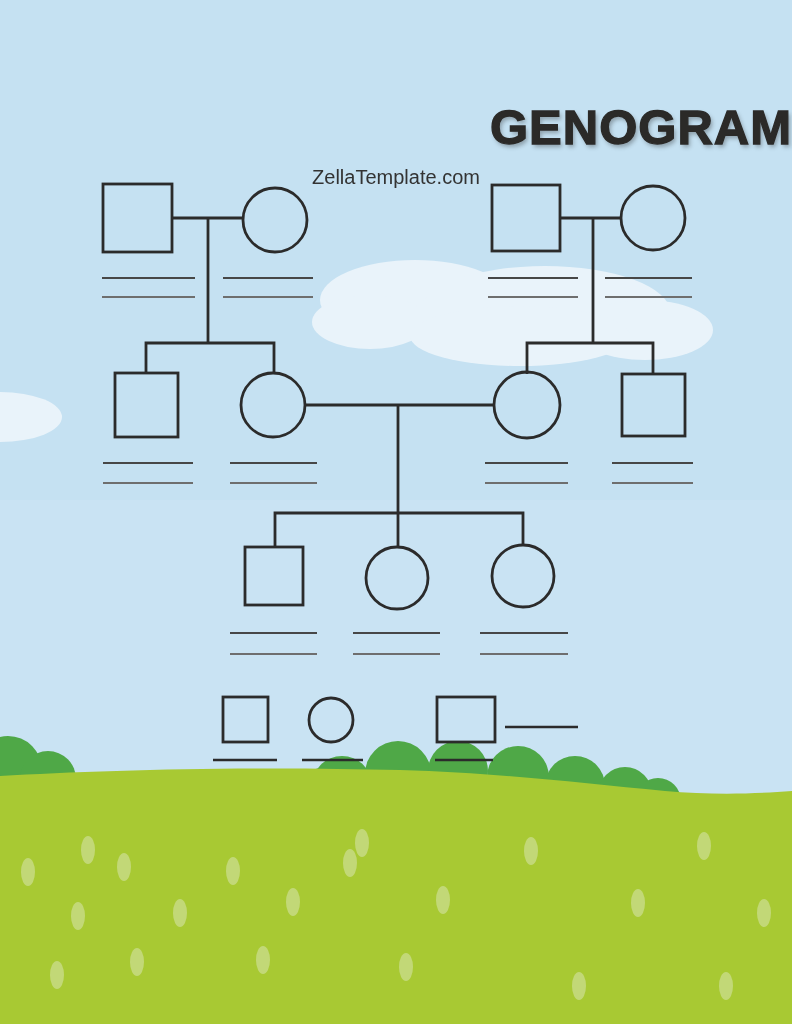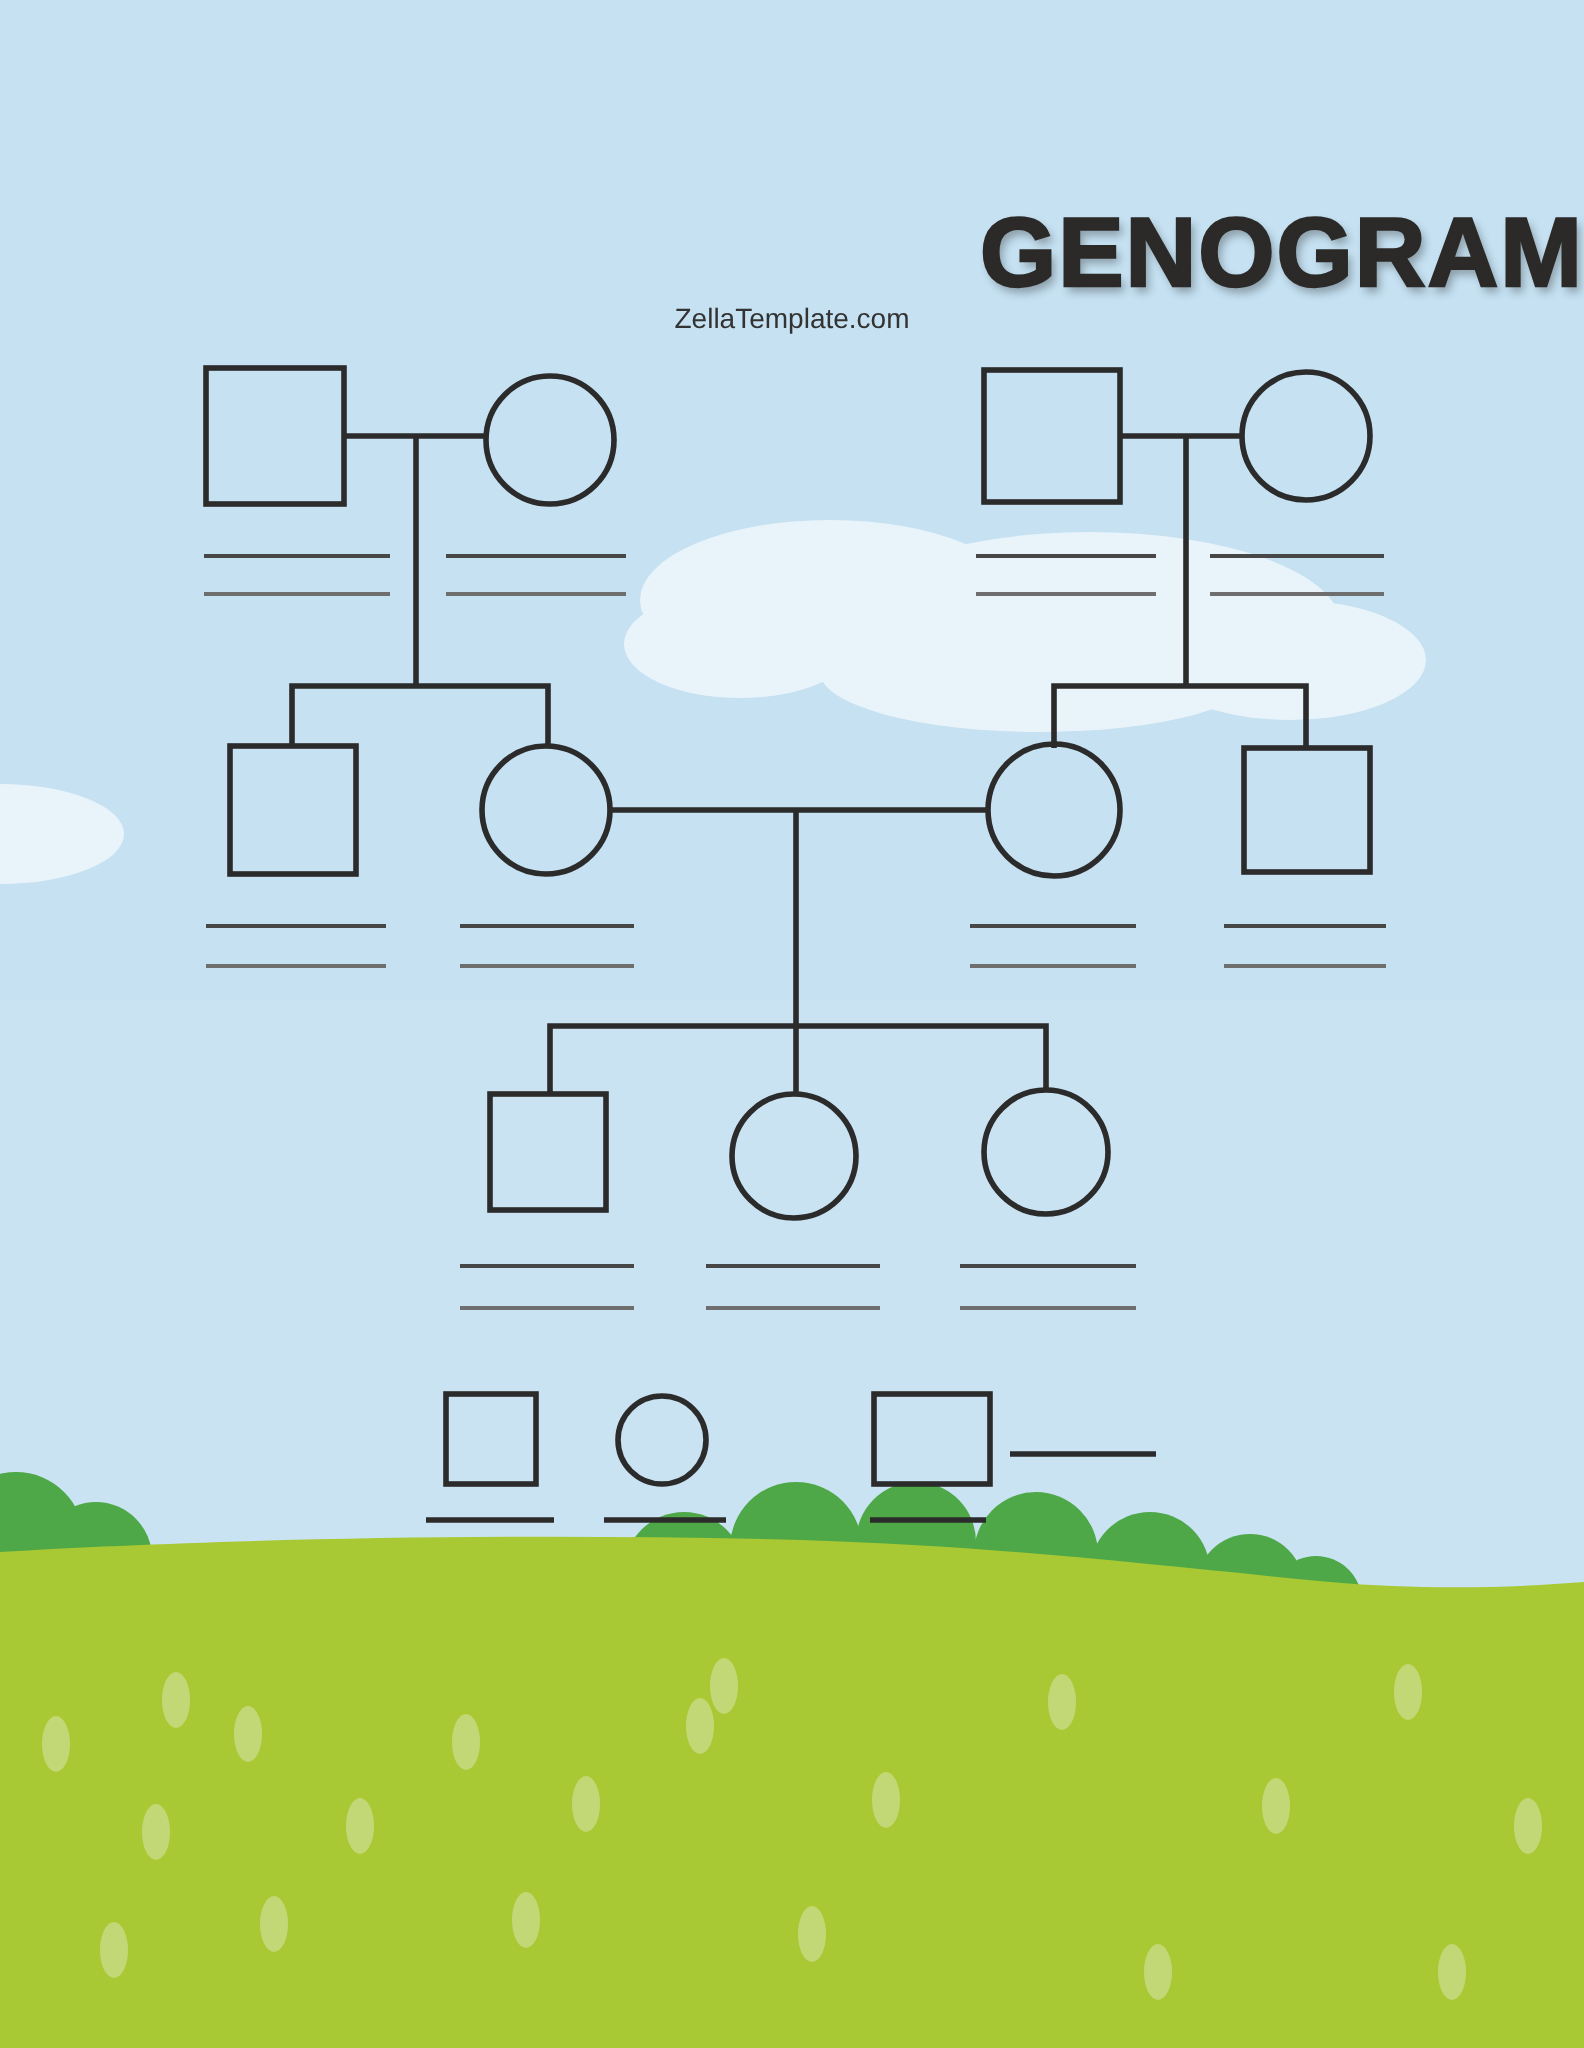--- a/index.html
+++ b/index.html
@@ -29,22 +29,22 @@
     font-size: 49px;
     line-height: 48px;
     font-weight: bold;
     letter-spacing: 1px;
     color: var(--title-text, #2b2a28);
     -webkit-text-stroke: 1.3px var(--title-text, #2b2a28);
     text-shadow: 2px 3px 4px rgba(30,30,30,0.35);
     text-align: right;
   }
   .subtitle {
-    margin-top: 0;
-    font-size: 14px;
+    margin-top: 15px;
+    font-size: 20px;
     color: var(--subtitle-text, #333333);
   }
   
   .shape   { fill: none; stroke: var(--line, #2b2b2b); stroke-width: 2.8px; }
   .conn    { fill: none; stroke: var(--line, #2b2b2b); stroke-width: 2.8px; }
   .nl1     { stroke: var(--nameline, #474747); stroke-width: 2.1px; }
   .nl2     { stroke: var(--nameline2, #6e6e6e); stroke-width: 2.1px; }
   .lgline  { stroke: var(--line, #2b2b2b); stroke-width: 2.7px; }
   .cloud   { fill: var(--cloud, #e9f3fa); }
   .bush    { fill: var(--bush, #4fa847); }

